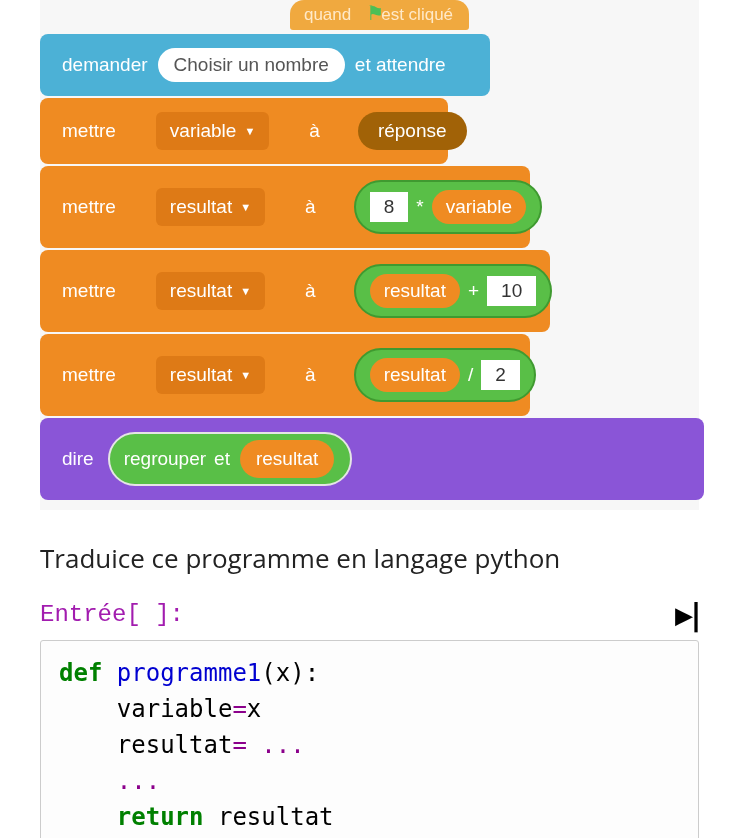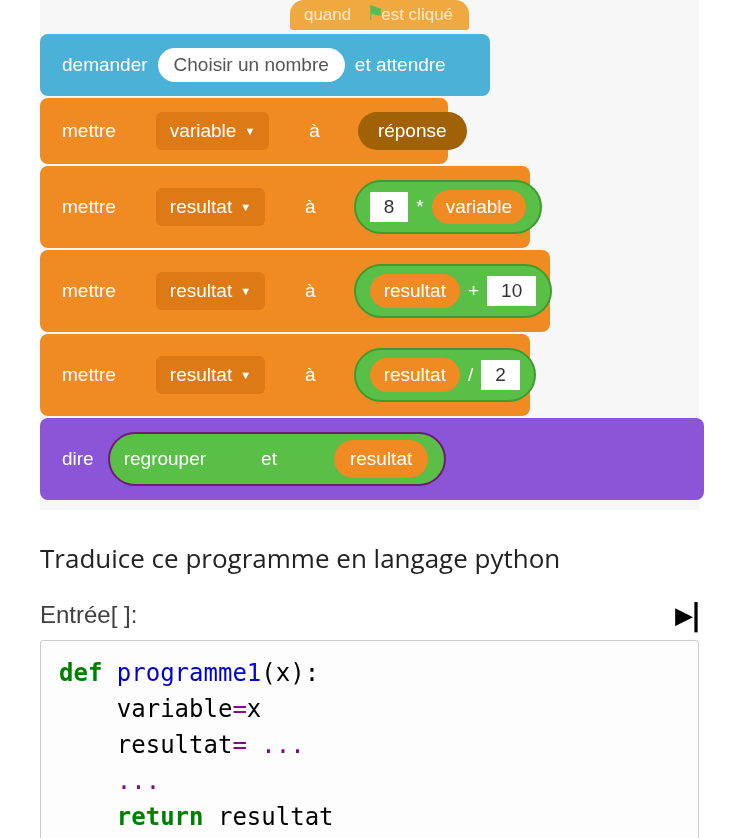--- a/index.html
+++ b/index.html
@@ -113,27 +113,26 @@
     display: inline-flex;
     align-items: center;
   }
   .chev {
     margin-left: 8px;
     font-size: 11px;
   }
   .lbl { margin: 0 4px; }
   .say-inner {
     background: #59bf47;
-    border: 2px solid #701a75;
+    border: 2px solid #e5e5e5;
     border-radius: 999px;
     padding: 6px 10px;
     display: inline-flex;
     align-items: center;
     margin-left: 10px;
-    gap: 47px;
   }
   .say-inner .pill-white { padding: 6px 14px; }
   .say-inner .pill-var {
     background: #ef8b22;
     color: #fff;
     padding: 8px 16px;
     border-radius: 999px;
     margin: 0 6px;
   }
   .question {
@@ -142,23 +141,23 @@
     margin: 30px 40px 21px 40px;
     font-family: "Open Sans", Arial, sans-serif;
   }
   .cell-row {
     display: flex;
     align-items: center;
     margin: 0 40px 8px 40px;
     justify-content: space-between;
   }
   .cell-label {
-    font-family: Liberation Sans, sans-serif;
+    font-family: Liberation Mono, monospace;
     font-size: 24px;
-    color: #404040;
+    color: #a21caf;
     text-align: right;
   }
   .run-icon {
     font-family: monospace;
     font-size: 30px;
     font-weight: bold;
     letter-spacing: -6px;
   }
   .code-cell {
     margin: 0 40px;

